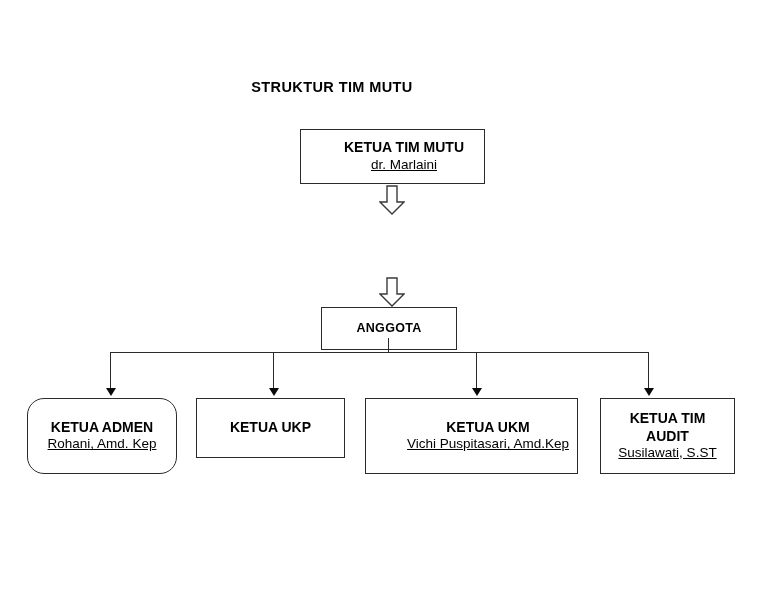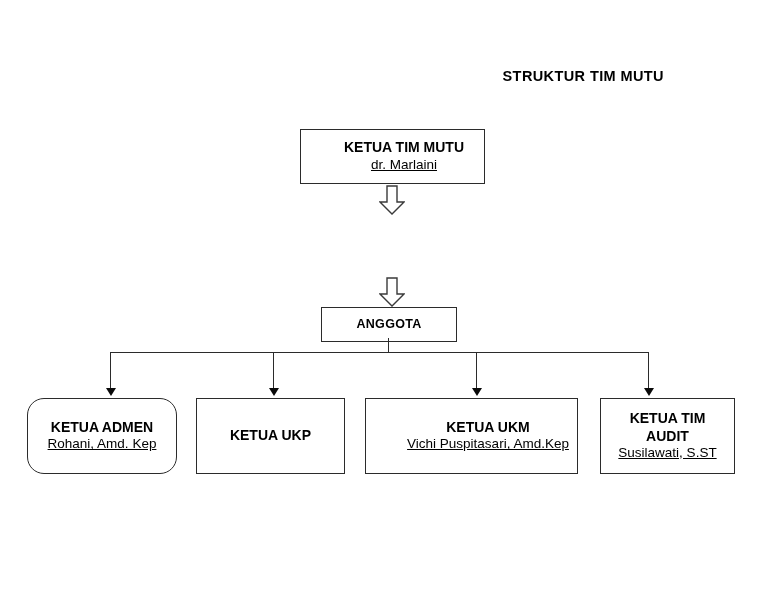--- a/index.html
+++ b/index.html
@@ -17,23 +17,23 @@
   #canvas {
     position: relative;
     width: 768px;
     height: 594px;
   }
 
   
   .chart-title {
     position: absolute;
     left: 0;
-    top: 68px;
+    top: 79px;
     width: 664px;
-    text-align: right;
+    text-align: center;
     font-size: 14.5px;
     font-weight: bold;
     letter-spacing: 0.4px;
     color: #000;
   }
 
   
   .node {
     position: absolute;
     box-sizing: border-box;
@@ -55,26 +55,26 @@
   .node .name {
     font-size: 13.5px;
     font-weight: normal;
     white-space: pre-line;
     text-decoration: underline;
   }
 
   
   #node-ketua      { left: 300px; top: 129px; width: 185px; height: 55px; padding-left: 29px; }
   #node-sekertaris { left: 300px; top: 221px; width: 185px; height: 55px; }
-  #node-anggota    { left: 321px; top: 307px; width: 136px; height: 35px;
+  #node-anggota    { left: 321px; top: 307px; width: 136px; height: 43px;
                      justify-content: center; }
   #node-anggota .title { font-size: 12.5px; letter-spacing: 0.3px; }
 
   #node-admen { left: 27px;  top: 398px; width: 150px; height: 76px; border-radius: 17px; }
-  #node-ukp   { left: 196px; top: 398px; width: 149px; height: 76px; }
+  #node-ukp   { left: 196px; top: 398px; width: 149px; height: 60px; }
   #node-ukm   { left: 365px; top: 398px; width: 213px; height: 76px; padding-left: 39px; }
   #node-audit { left: 600px; top: 398px; width: 135px; height: 76px; }
 
   
   .block-arrow {
     position: absolute;
     width: 26px;
     height: 30px;
   }
   #arrow-1 { left: 379px; top: 185px; }

